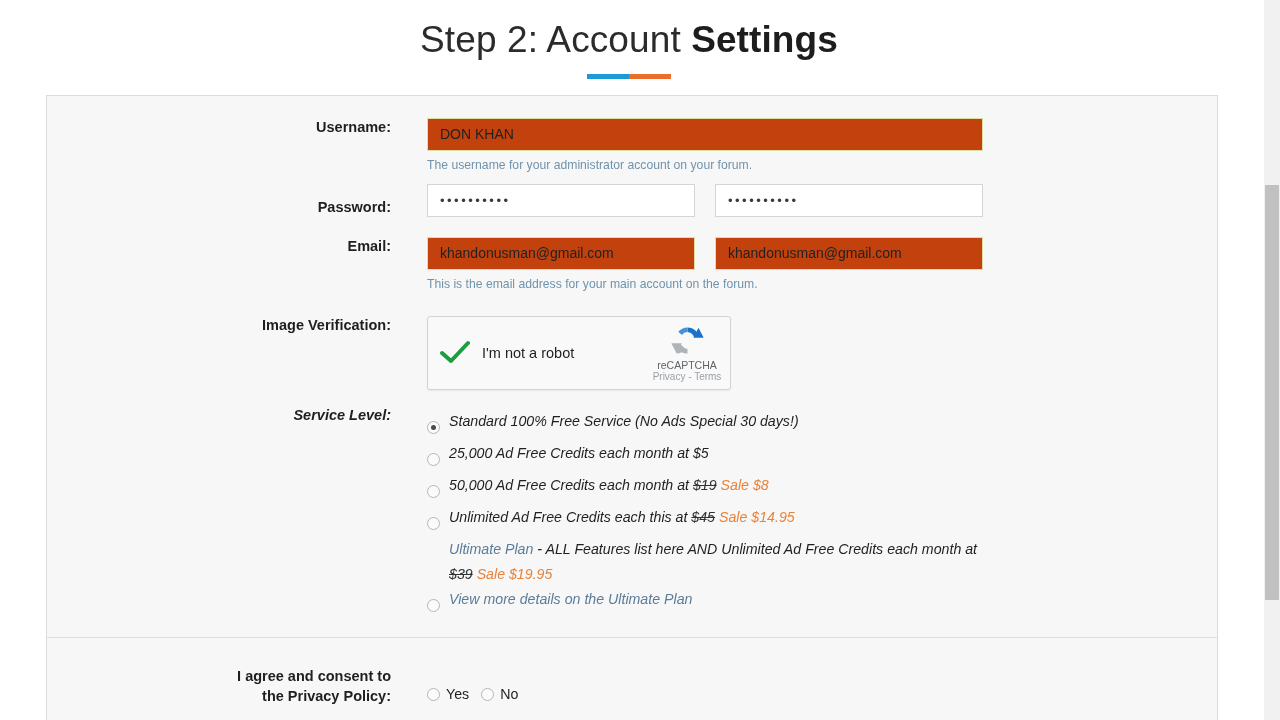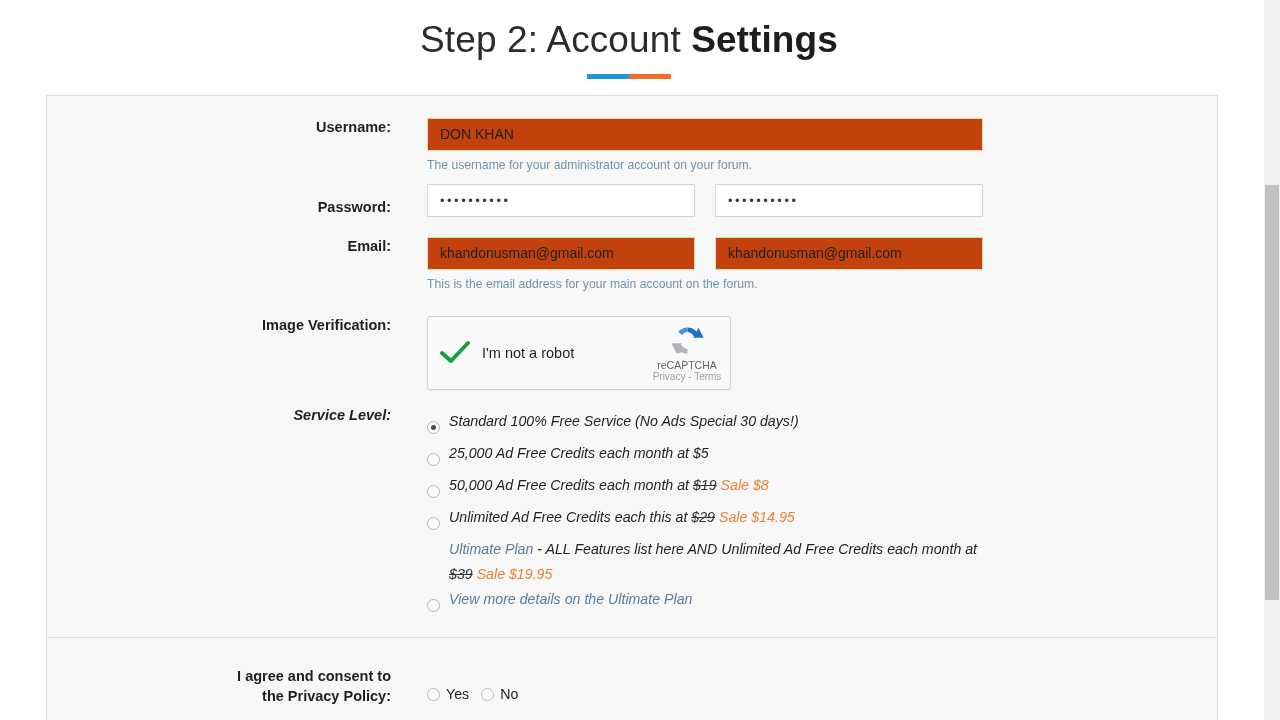--- a/index.html
+++ b/index.html
@@ -310,21 +310,21 @@
               <div class="radio-text">25,000 Ad Free Credits each month at $5</div>
             </div>
 
             <div class="radio-item">
               <div class="radio-dot"></div>
               <div class="radio-text"><span>50,000 Ad Free Credits each month at </span><span class="strike">$19</span> <span class="sale">Sale $8</span></div>
             </div>
 
             <div class="radio-item">
               <div class="radio-dot"></div>
-              <div class="radio-text"><span>Unlimited Ad Free Credits each this at </span><span class="strike">$29</span> <span class="sale">Sale $14.95</span></div>
+              <div class="radio-text"><span>Unlimited Ad Free Credits each this at </span><span class="strike">$45</span> <span class="sale">Sale $14.95</span></div>
             </div>
 
             <div class="radio-item">
               <div class="radio-dot"></div>
               <div class="radio-text"><span class="link">Ultimate Plan</span><span> - ALL Features list here AND Unlimited Ad Free Credits each month at </span><span class="strike">$39</span> <span class="sale">Sale $19.95</span><span class="link link-block">View more details on the Ultimate Plan</span></div>
             </div>
 
           </div>
         </div>
       </div>

